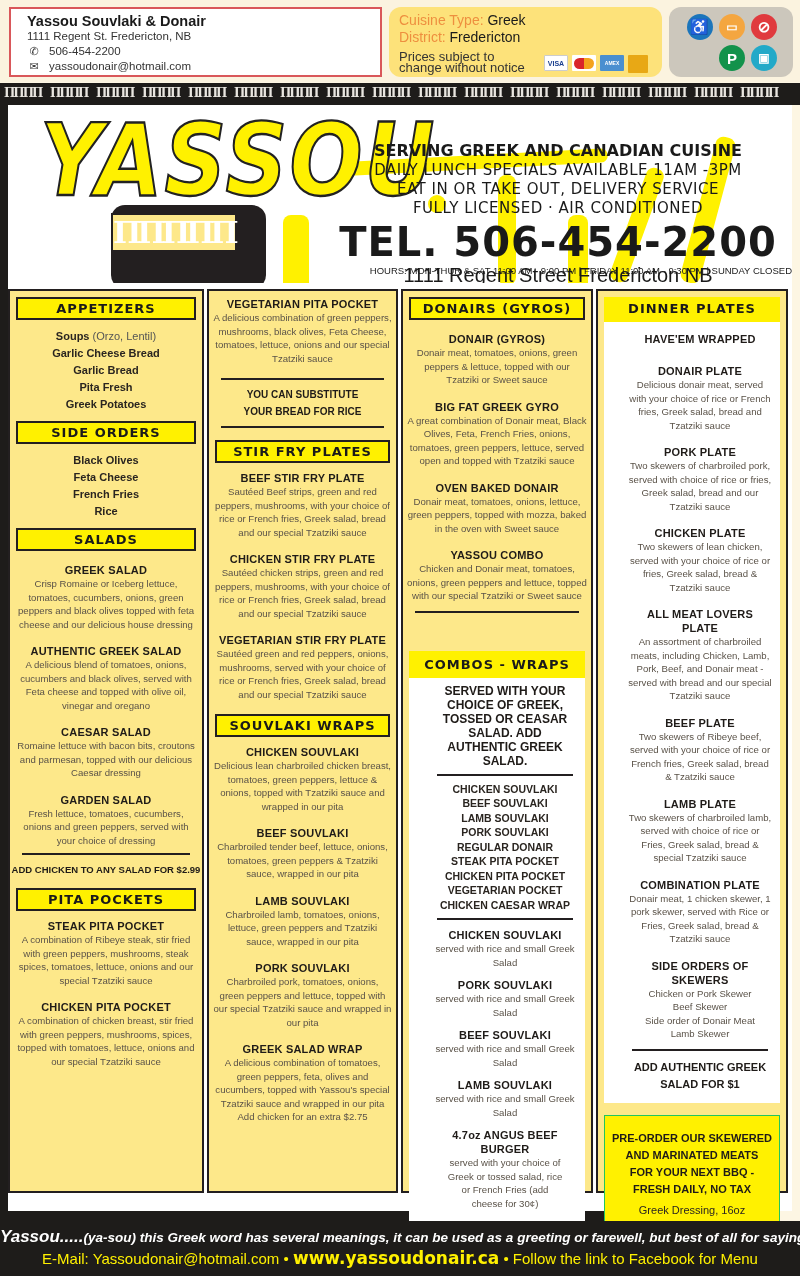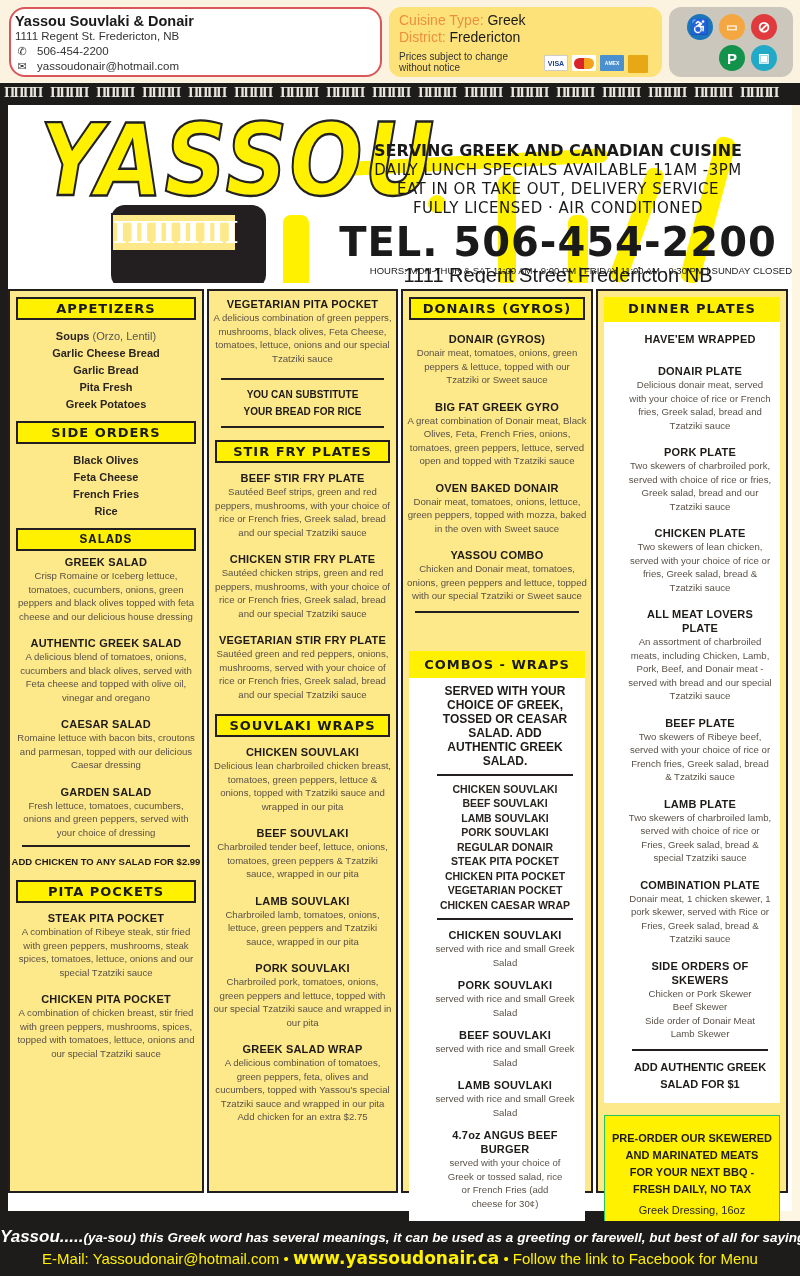--- a/index.html
+++ b/index.html
@@ -1,28 +1,28 @@
 <!DOCTYPE html>
 <html><head>
 <meta charset="utf-8">
 <style>
   * { box-sizing: border-box; margin: 0; padding: 0; }
   body { width: 800px; height: 1276px; background: #fdf6e3; font-family: "Liberation Sans", sans-serif; position: relative; overflow: hidden; color: #3a3530; }
 
   
   .topbar { position: absolute; left: 0; top: 0; width: 800px; height: 82px; background: #fbf3df; }
-  .biz-card { position: absolute; left: 9px; top: 7px; width: 373px; height: 70px; background: #fff; border: 2px solid #d9575a; border-radius: 16px; padding: 4px 4px; }
+  .biz-card { position: absolute; left: 9px; top: 7px; width: 373px; height: 70px; background: #fff; border: 2px solid #d9575a; border-radius: 0; padding: 4px 16px; }
   .biz-name { font-weight: bold; font-size: 14.5px; color: #1a1a1a; line-height: 16px; }
   .biz-line { font-size: 11.5px; color: #333; line-height: 15px; display: flex; align-items: center; gap: 8px; }
   .biz-line .ic { width: 14px; text-align: center; font-size: 11px; color: #333; }
   .cuisine-card { position: absolute; left: 389px; top: 7px; width: 273px; height: 70px; background: #fde27a; border-radius: 12px; padding: 5px 10px; }
   .cuisine-row { font-size: 14px; line-height: 17px; }
   .cuisine-row .k { color: #ee8f3f; }
   .cuisine-row .v { color: #1a1a1a; margin-top: 7px; }
-  .prices-note { position: absolute; left: 10px; top: 44px; font-size: 10px; line-height: 11px; color: #333; width: 130px; }
+  .prices-note { position: absolute; left: 10px; top: 44px; font-size: 13px; line-height: 11px; color: #333; width: 130px; }
   .cards { position: absolute; right: 14px; top: 48px; display: flex; gap: 4px; }
   .card { width: 24px; height: 16px; font-size: 7px; font-weight: bold; display: flex; align-items: center; justify-content: center; border-radius: 1px; }
   .card.visa { background: #fff; color: #1a3f8f; border: 1px solid #ccc; }
   .card.mc { background: #fff; }
   .card.mc span { width: 20px; height: 11px; border-radius: 6px; background: linear-gradient(90deg,#d9252a 50%,#f4a21c 50%); display: block; }
   .card.amex { background: #4a8fd0; color: #fff; font-size: 5px; }
   .card.other { background: #e8a815; width: 20px; height: 18px; }
   .amen-card { position: absolute; left: 669px; top: 7px; width: 124px; height: 70px; background: #ccc7bc; border-radius: 12px; }
   .amen { position: absolute; width: 26px; height: 26px; border-radius: 50%; color: #fff; font-weight: bold; font-size: 15px; display: flex; align-items: center; justify-content: center; }
 
@@ -172,21 +172,21 @@
       <div class="simple-item">Garlic Bread</div>
       <div class="simple-item">Pita Fresh</div>
       <div class="simple-item">Greek Potatoes</div>
 
       <div class="sec-head" style="margin-top:8px;">SIDE ORDERS</div>
       <div class="simple-item">Black Olives</div>
       <div class="simple-item">Feta Cheese</div>
       <div class="simple-item">French Fries</div>
       <div class="simple-item">Rice</div>
 
-      <div class="sec-head" style="margin-top:8px;margin-bottom:4px;font-family:Liberation Mono, monospace;">SALADS</div>
+      <div class="sec-head" style="margin-top:8px;margin-bottom:12px;">SALADS</div>
       <div class="item">
           <div class="item-name">GREEK SALAD</div>
           <div class="item-desc">Crisp Romaine or Iceberg lettuce, tomatoes, cucumbers, onions, green peppers and black olives topped with feta cheese and our delicious house dressing</div>
         </div>
       <div class="item">
           <div class="item-name">AUTHENTIC GREEK SALAD</div>
           <div class="item-desc">A delicious blend of tomatoes, onions, cucumbers and black olives, served with Feta cheese and topped with olive oil, vinegar and oregano</div>
         </div>
       <div class="item">
           <div class="item-name">CAESAR SALAD</div>

